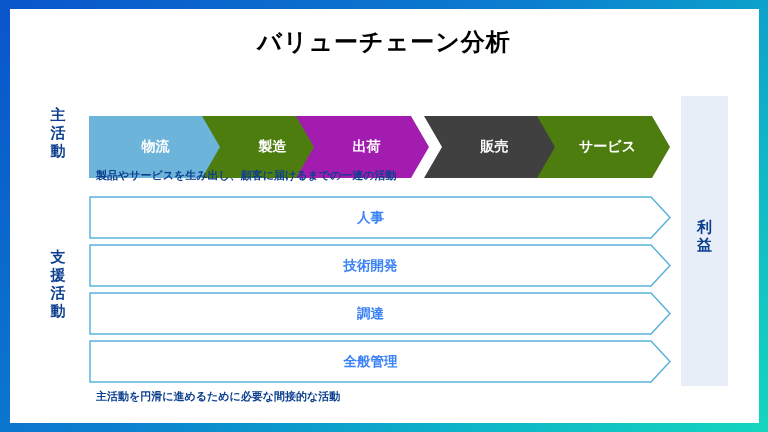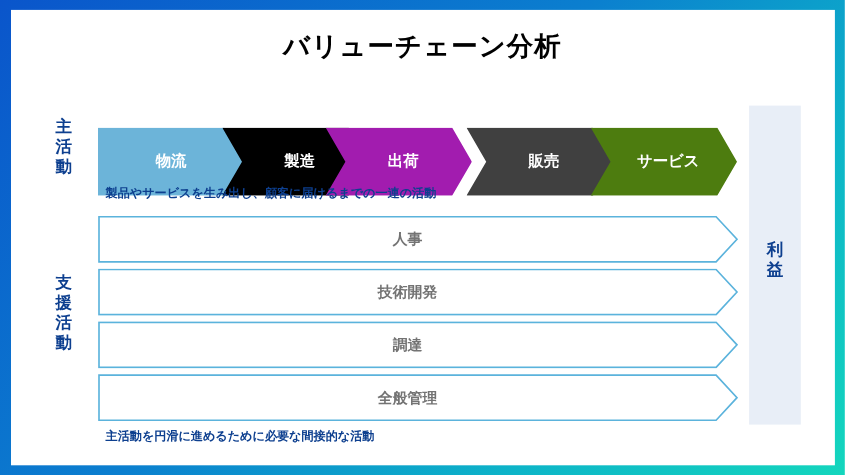--- a/index.html
+++ b/index.html
@@ -35,21 +35,21 @@
       position: absolute; font-size: 11px; font-weight: bold; color: #0d3f8f;
       white-space: nowrap;
     }
     .sbar {
       position: absolute; left: 89px; width: 583px; height: 43px;
     }
     .sbar svg { position: absolute; left: 0; top: 0; }
     .sbar .lbl {
       position: absolute; left: 0; top: 0; width: 563px; height: 43px;
       display: flex; align-items: center; justify-content: center;
-      font-size: 13.5px; font-weight: bold; color: #737373;
+      font-size: 13.5px; font-weight: bold; color: #3b82f6;
     }
     .profit {
       position: absolute; left: 681px; top: 96px; width: 47px; height: 290px;
       background: #e8eef7;
       display: flex; align-items: center; justify-content: center;
     }
     .profit .txt {
       width: 18px; font-size: 15px; font-weight: bold; color: #0d3f8f;
       line-height: 18px; text-align: center; margin-top: -10px;
     }
@@ -64,21 +64,21 @@
 
 <div class="side-label" style="left:48px; top:106px;">
   <span>主</span>
   <span>活</span>
   <span>動</span>
 </div>
 
 <div class="chev first" style="left:89px; background:#6cb4d9;">
   <span class="lbl">物流</span>
 </div>
-<div class="chev" style="left:202px; background:#000000;">
+<div class="chev" style="left:202px; background:#4d7c0f;">
   <span class="lbl">製造</span>
 </div>
 <div class="chev" style="left:296px; background:#a21caf;">
   <span class="lbl">出荷</span>
 </div>
 <div class="chev" style="left:424px; background:#404040;justify-content:center;">
   <span class="lbl">販売</span>
 </div>
 <div class="chev" style="left:537px; background:#4d7c0f;">
   <span class="lbl">サービス</span>

